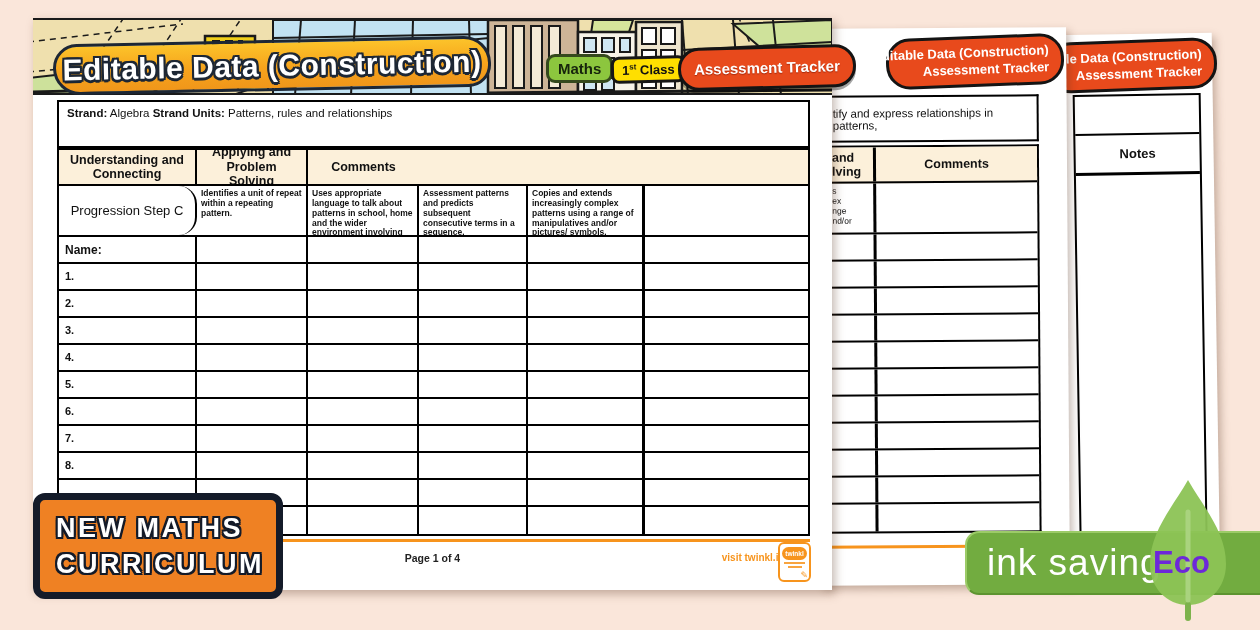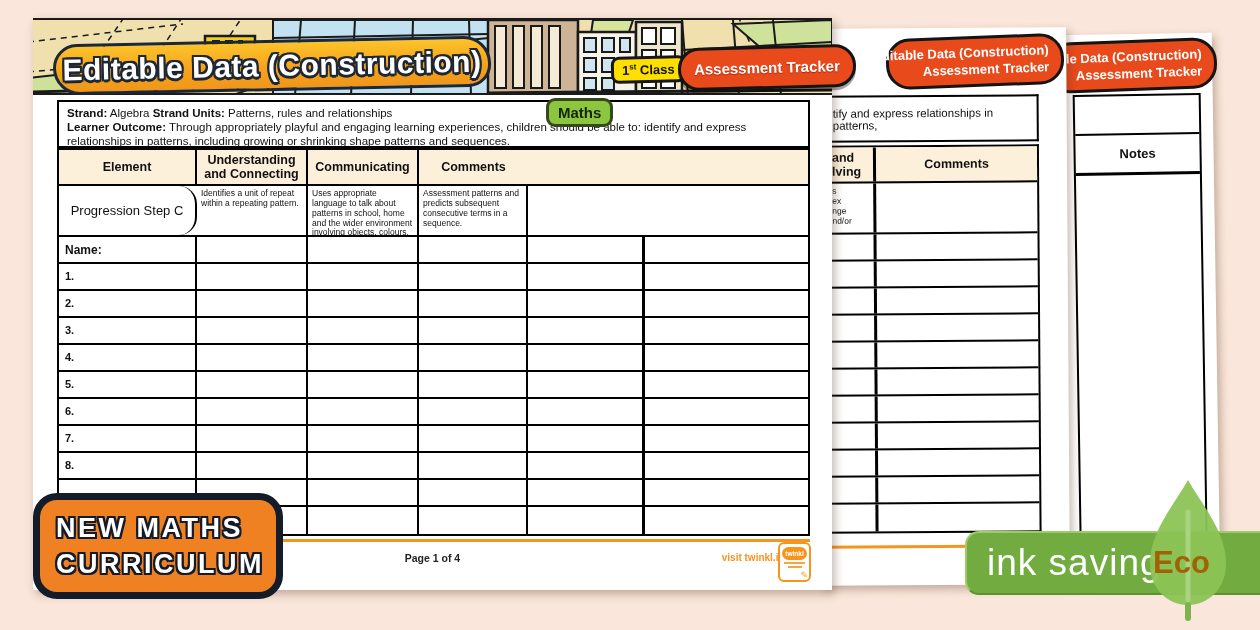--- a/index.html
+++ b/index.html
@@ -31,21 +31,21 @@
     color:#fff; font-size:30px; font-weight:bold; letter-spacing:.5px;
     --o:#1d2735;
     text-shadow:-2px -2px 0 var(--o),0 -2px 0 var(--o),2px -2px 0 var(--o),
       -2px 0 0 var(--o),2px 0 0 var(--o),-2px 2px 0 var(--o),0 2px 0 var(--o),
       2px 2px 0 var(--o),0 3px 0 var(--o);
     white-space:nowrap;
   }
   .badge-maths{
     position:absolute; left:513px; top:36px; padding:3px 9px;
     background:#8cc63e; border:3px solid #35491d; border-radius:9px;
-    color:#16240c; font-weight:bold; font-size:15px; z-index:6;margin-top:44px;
+    color:#16240c; font-weight:bold; font-size:15px; z-index:6;
   }
   .badge-class{
     position:absolute; left:578px; top:38px; padding:3px 8px;
     background:#ffdf00; border:3px solid #161616; border-radius:8px;
     color:#111; font-weight:bold; font-size:13px; z-index:6; transform:rotate(-1.5deg);
     white-space:nowrap;
   }
   .badge-class sup{ font-size:8px; }
   .badge-tracker{
     position:absolute; left:645px; top:28px; height:43px; padding:0 13px;
@@ -71,21 +71,21 @@
   .trow > div{ border-right:2px solid #000; position:relative; overflow:hidden; }
   .trow > div:nth-child(5){ border-right:3px solid #000; }
   .trow > div:last-child{ border-right:none; }
   .hrow{ height:36px; background:#fcf0da; }
   .hrow > div{ display:flex; align-items:center; justify-content:center;
     text-align:center; font-weight:bold; font-size:12.5px; line-height:1.15; color:#111;
     padding:0 6px; }
   .prow{ height:51px; }
   .prow .el{ display:flex; align-items:center; justify-content:center;
     font-size:13px; color:#111;border-radius:18px; }
-  .prow .desc{ font-size:8.5px; line-height:1.16; padding:3px 4px; color:#111; }
+  .prow .desc{ font-size:8.5px; line-height:1.16; padding:3px 4px; color:#111;font-weight:bold; }
   .nrow{ height:27px; }
   .nrow .el{ font-weight:bold; font-size:12px; padding:6px 8px 0 6px; color:#111; }
   .numrow{ height:27px; }
   .numrow .el{ font-weight:bold; font-size:11px; padding:6px 0 0 6px; color:#111; }
   .orange-rule{ position:absolute; background:#f7941d; height:3px; }
   #sheet1 .orange-rule{ left:24px; top:521px; width:753px; }
   .footer-page{ position:absolute; left:0; top:534px; width:100%;
     text-align:center; font-size:10.5px; font-weight:bold; color:#222; }
   .visit-link{ position:absolute; right:48px; top:534px; font-size:10px;
     font-weight:bold; color:#f7941d; }
@@ -122,21 +122,21 @@
   
   #sheet3 { left:1056px; top:34px; width:160px; height:548px; z-index:1; transform:rotate(-.9deg); }
   .t3{ position:absolute; left:20px; top:60px; width:128px; height:470px;
     border:2px solid #000; }
   .t3 .r1{ height:39px; border-bottom:2px solid #000; }
   .t3 .r2{ height:40px; border-bottom:3px solid #000; display:flex;
     align-items:center; justify-content:center; font-weight:bold; font-size:13px; color:#111; }
   
   .curriculum-badge{
     position:absolute; left:33px; top:493px; width:250px; height:106px;
-    background:#ef8123; border:7px solid #141b29; border-radius:24px;
+    background:#ef8123; border:7px solid #141b29; border-radius:12px;
     display:flex; flex-direction:column; justify-content:center; gap:5px;
     padding-left:16px; z-index:22;
   }
   .curriculum-badge span{
     color:#fff; font-weight:bold; font-size:27px; letter-spacing:2.5px;
     --o:#141b29;
     text-shadow:-2px -2px 0 var(--o),0 -2px 0 var(--o),2px -2px 0 var(--o),
       -2px 0 0 var(--o),2px 0 0 var(--o),-2px 2px 0 var(--o),0 2px 0 var(--o),
       2px 2px 0 var(--o);
     white-space:nowrap;
@@ -144,21 +144,21 @@
   .ink-banner{
     position:absolute; left:965px; top:531px; width:295px; height:64px;
     background:#72ac40; border-top:2px solid #9ccb68; border-left:2px solid #9ccb68;
     border-bottom:2px solid #5d9430;
     border-radius:14px 0 0 14px; z-index:20;
     display:flex; align-items:center; padding-left:20px;
   }
   .ink-banner span{ color:#fff; font-size:37px; letter-spacing:1px; }
   .eco-leaf{ position:absolute; left:1138px; top:476px; z-index:21; }
   .eco-label{ position:absolute; left:1153px; top:545px; z-index:22;
-    color:#a16207; font-weight:bold; font-size:31px; }
+    color:#6d28d9; font-weight:bold; font-size:31px; }
 </style>
 </head>
 <body>
 
 <div class="sheet" id="sheet3">
   <div class="t3">
     <div class="r1"></div>
     <div class="r2">Notes</div>
   </div>
 </div>
@@ -324,35 +324,34 @@
     <span>Editable Data (Construction)</span>
   </div>
   <div class="badge-maths">Maths</div>
   <div class="badge-class"><span>1</span><sup>st</sup>&nbsp;<span>Class</span></div>
   <div class="badge-tracker">
     <span>Assessment Tracker</span>
   </div>
 
   <div class="strand-box">
     <div><b>Strand:</b><span> Algebra </span><b>Strand Units:</b><span> Patterns, rules and relationships</span></div>
-    <div><b>Learner Outcome:</b><span> Through appropriately playful and engaging learning experiences, children should be able to: identify and express relationships in patterns, including growing or shrinking shape patterns and sequences.</span></div>
   </div>
 
   <div class="t1">
     <div class="trow hrow">
-      <div>Element</div>
       <div>Understanding and Connecting</div>
-      <div>Communicating</div>
+      <div>Applying and Problem Solving</div>
       <div>Comments</div>
     </div>
     <div class="trow prow">
       <div class="el">Progression Step C</div>
       <div class="desc">Identifies a unit of repeat within a repeating pattern.</div>
       <div class="desc">Uses appropriate language to talk about patterns in school, home and the wider environment involving objects, colours, shapes and numbers.</div>
       <div class="desc">Assessment patterns and predicts subsequent consecutive terms in a sequence.</div>
+      <div class="desc">Copies and extends increasingly complex patterns using a range of manipulatives and/or pictures/ symbols.</div>
       <div class="desc"></div>
     </div>
     <div class="trow nrow">
       <div class="el">Name:</div>
       <div></div>
         <div></div>
         <div></div>
         <div></div>
         <div></div>
     </div>

